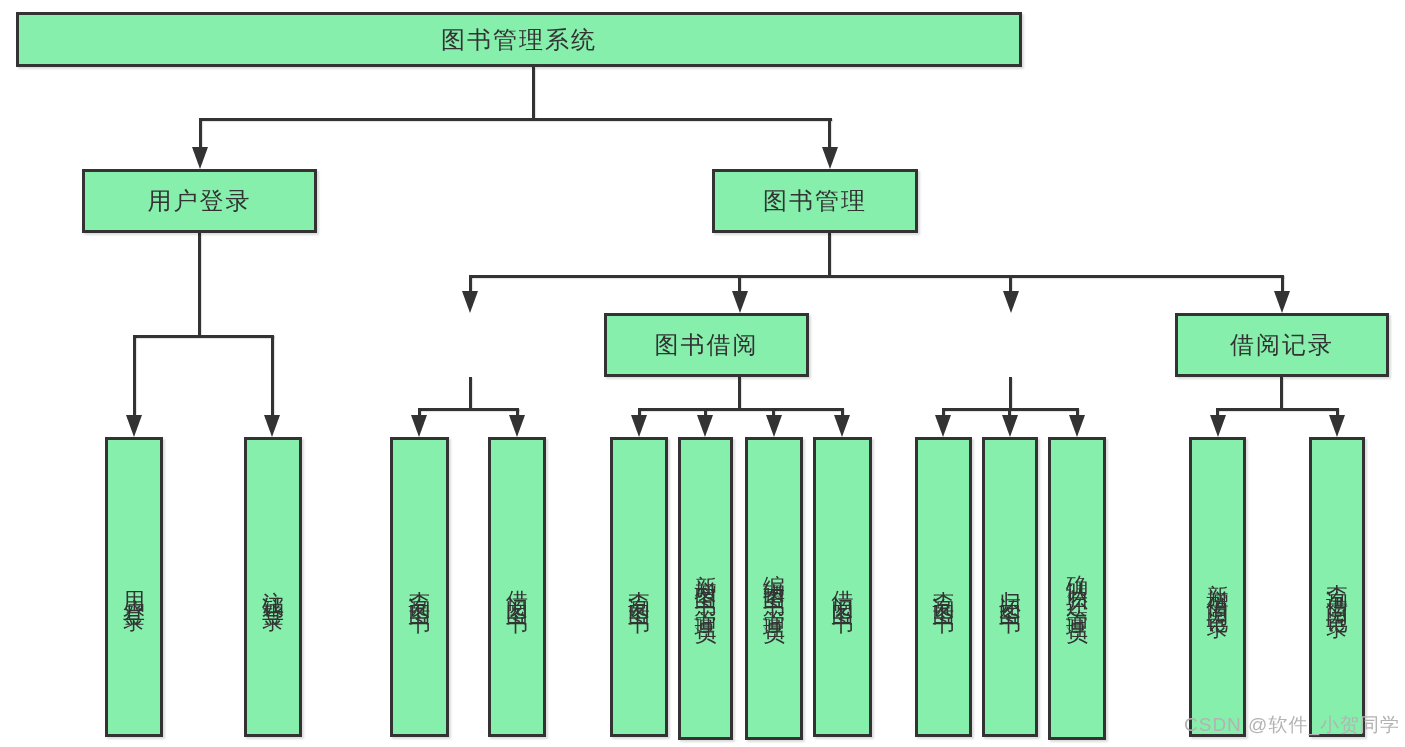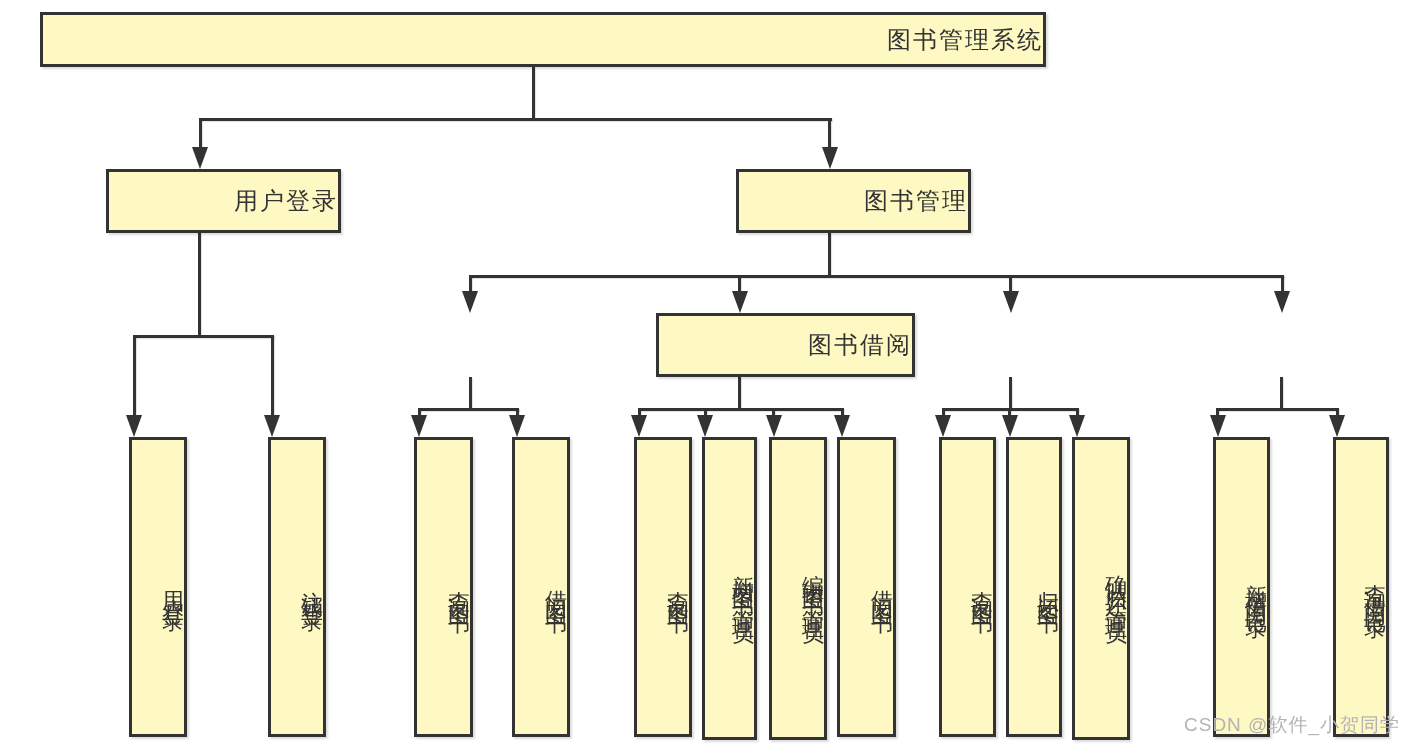--- a/index.html
+++ b/index.html
@@ -2,25 +2,24 @@
 <html><head>
 <meta charset="utf-8">
 <style>
   html,body { margin:0; padding:0; background:#ffffff; }
   .canvas {
     position:relative; width:1405px; height:747px; background:#ffffff;
     font-family:"Liberation Sans", sans-serif; overflow:hidden;
   }
   .box {
     position:absolute; box-sizing:border-box;
-    border:3px solid #333333; background:#fef9c3;
-    display:flex; align-items:center; justify-content:flex-end;
+    border:3px solid #333333; background:#86efac;
+    display:flex; align-items:center; justify-content:center;
     color:#333333; box-shadow:2px 2px 2px rgba(0,0,0,0.14);
     z-index:1;
-    margin-left:24px;
   }
   .hlabel { font-size:24px; letter-spacing:2px; white-space:nowrap; }
   .vlabel {
     writing-mode:vertical-lr; text-orientation:mixed;
     font-size:22px; letter-spacing:7px; line-height:1; white-space:nowrap;
   }
   .vline, .hline { position:absolute; background:#333333; z-index:0;
     box-shadow:1px 1px 1px rgba(0,0,0,0.12); }
   .arrow {
     position:absolute; width:0; height:0; z-index:0;
@@ -47,21 +46,21 @@
     <div class="hline" style="left:199px; top:118px; width:633px; height:3px;"></div>
     <div class="vline" style="left:199px; top:118px; width:3px; height:29px;"></div>
     <div class="arrow" style="left:192px; top:147px;"></div>
     <div class="vline" style="left:828px; top:118px; width:3px; height:29px;"></div>
     <div class="arrow" style="left:822px; top:147px;"></div>
   </div>
 
   <div class="box" style="left:82px; top:169px; width:235px; height:64px;">
     <span class="hlabel">用户登录</span>
   </div>
-  <div class="box" style="left:712px; top:169px; width:235px; height:64px;">
+  <div class="box" style="left:712px; top:169px; width:206px; height:64px;">
     <span class="hlabel">图书管理</span>
   </div>
 
   <div>
     <div class="vline" style="left:198px; top:233px; width:3px; height:102px;"></div>
     <div class="hline" style="left:133px; top:335px; width:141px; height:3px;"></div>
     <div class="vline" style="left:133px; top:335px; width:3px; height:80px;"></div>
     <div class="arrow" style="left:126px; top:415px;"></div>
     <div class="vline" style="left:271px; top:335px; width:3px; height:80px;"></div>
     <div class="arrow" style="left:264px; top:415px;"></div>
@@ -73,22 +72,25 @@
     <div class="vline" style="left:469px; top:275px; width:3px; height:16px;"></div>
     <div class="arrow" style="left:462px; top:291px;"></div>
     <div class="vline" style="left:738px; top:275px; width:3px; height:16px;"></div>
     <div class="arrow" style="left:732px; top:291px;"></div>
     <div class="vline" style="left:1009px; top:275px; width:3px; height:16px;"></div>
     <div class="arrow" style="left:1003px; top:291px;"></div>
     <div class="vline" style="left:1281px; top:275px; width:3px; height:16px;"></div>
     <div class="arrow" style="left:1274px; top:291px;"></div>
   </div>
 
-  <div class="box" style="left:632px; top:313px; width:259px; height:64px;">
+  <div class="box" style="left:604px; top:313px; width:205px; height:64px;">
     <span class="hlabel">图书借阅</span>
+  </div>
+  <div class="box" style="left:1175px; top:313px; width:214px; height:64px;">
+    <span class="hlabel">借阅记录</span>
   </div>
 
   <div>
     <div class="vline" style="left:469px; top:377px; width:3px; height:31px;"></div>
     <div class="hline" style="left:418px; top:408px; width:101px; height:3px;"></div>
     <div class="vline" style="left:418px; top:408px; width:3px; height:7px;"></div>
     <div class="arrow" style="left:411px; top:415px;"></div>
     <div class="vline" style="left:516px; top:408px; width:3px; height:7px;"></div>
     <div class="arrow" style="left:509px; top:415px;"></div>
   </div>

